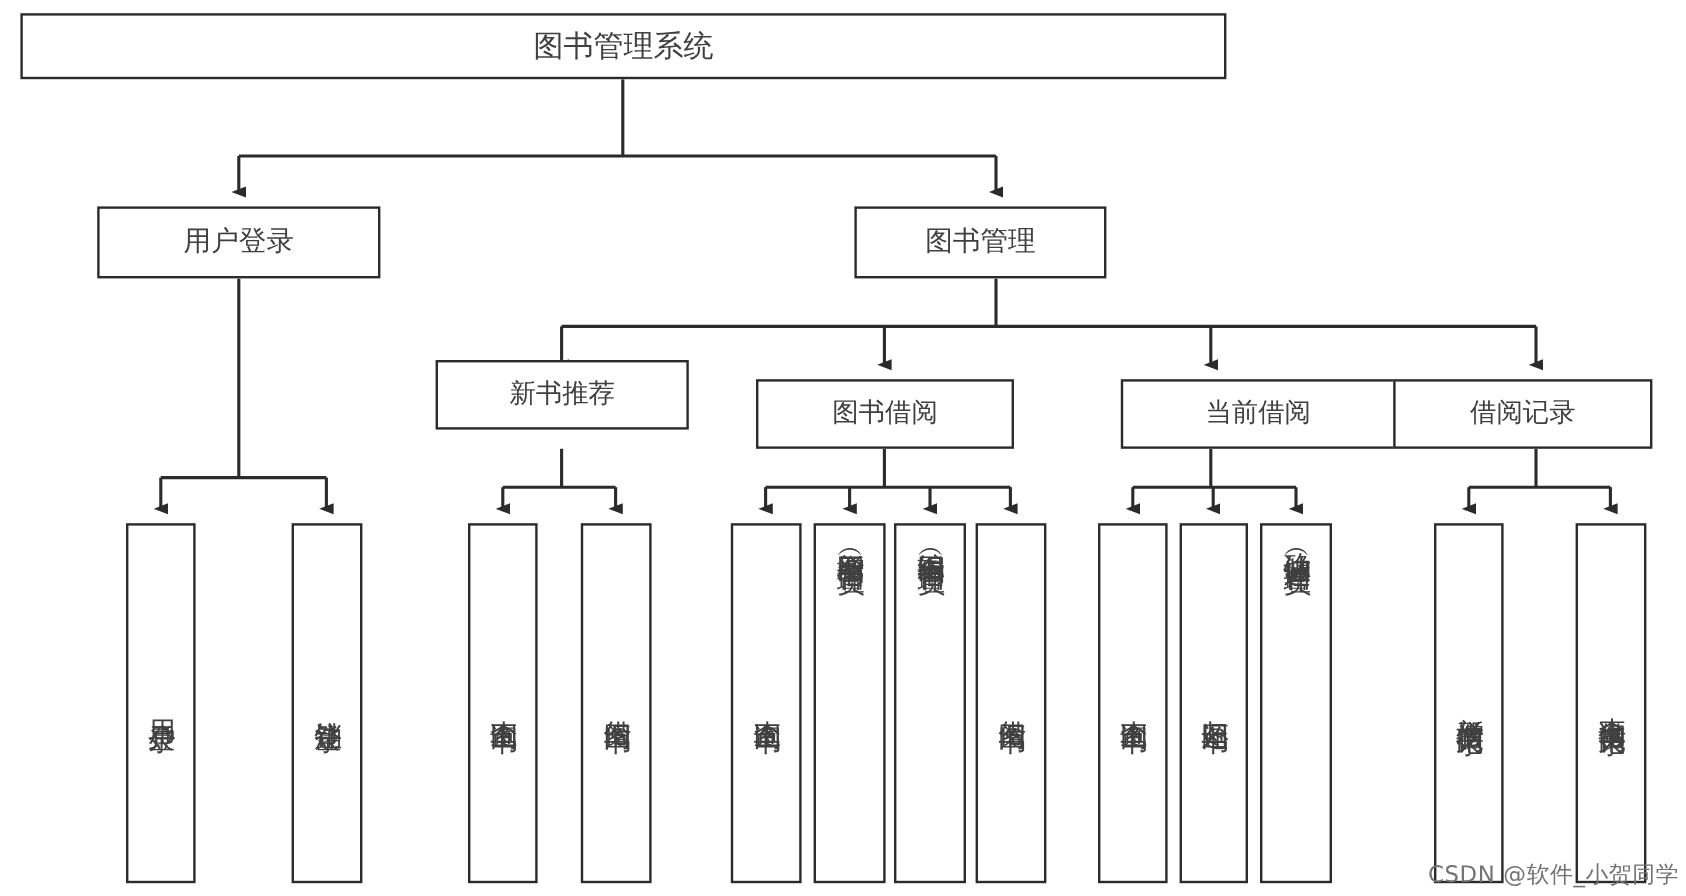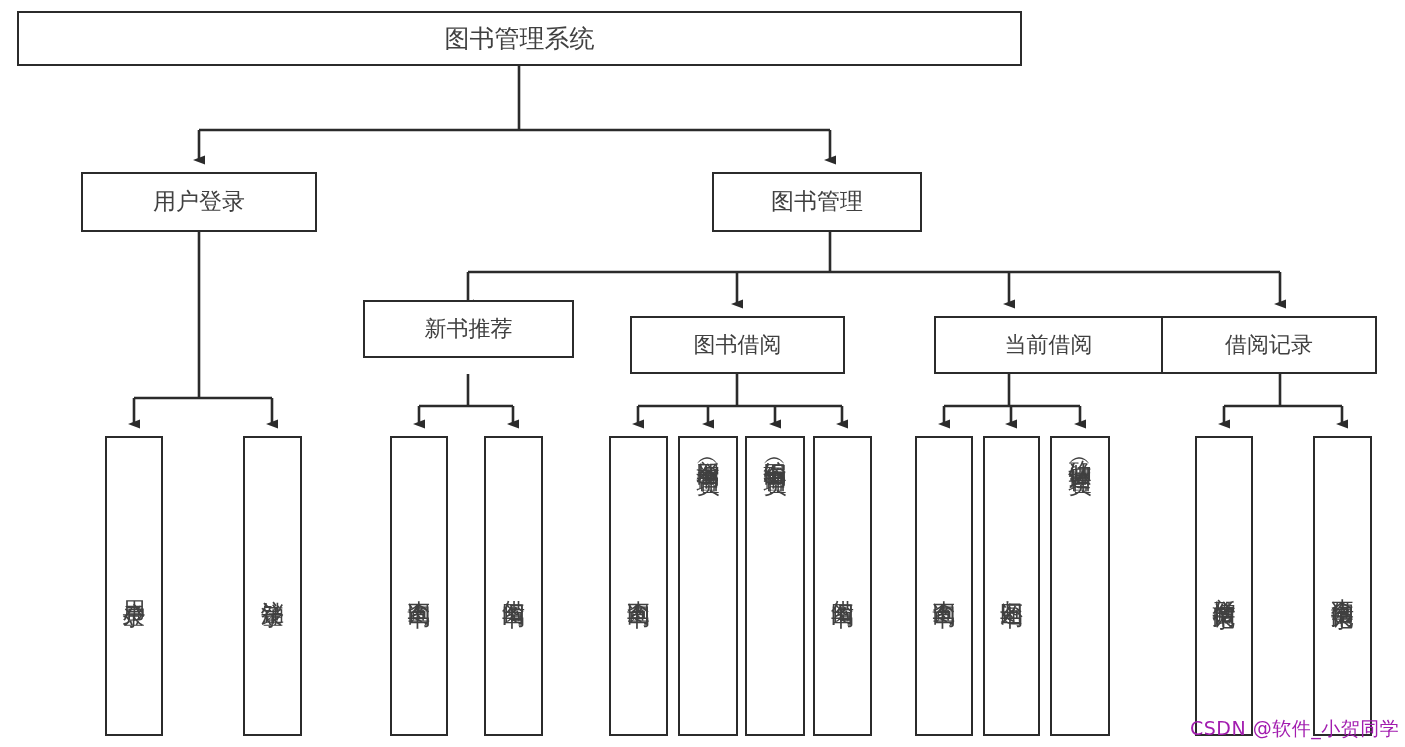--- a/index.html
+++ b/index.html
@@ -55,21 +55,21 @@
     padding: 4px 0;
     align-items: center;
     justify-content: center;
   }
   .node.leaf.top-aligned {
     justify-content: flex-start;
   }
   .watermark {
     position: absolute;
     font-size: 19px;
-    color: #a21caf;
+    color: #737373;
     white-space: nowrap;
     letter-spacing: 0.5px;
   }
 </style>
 </head>
 <body>
 
 <div id="canvas">
 
   <svg id="edges" viewBox="0 0 1405 747">

